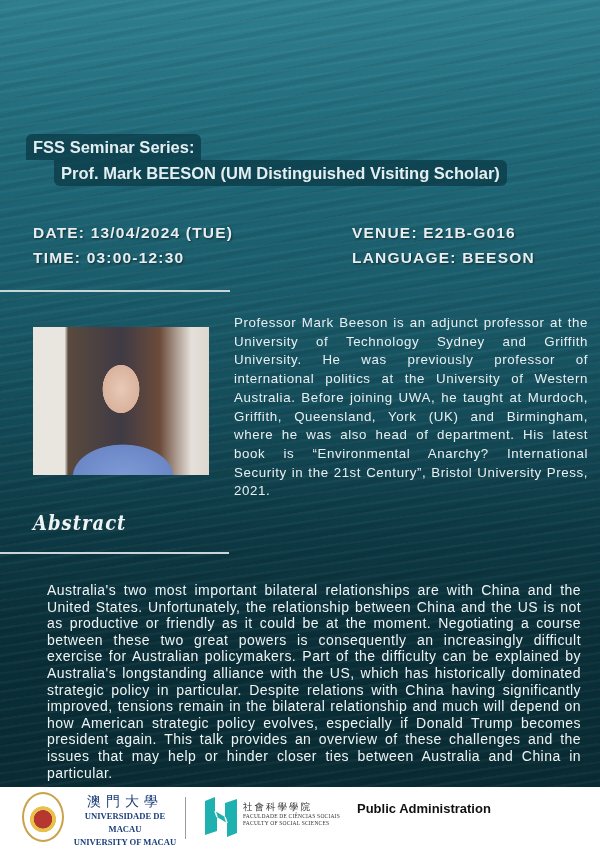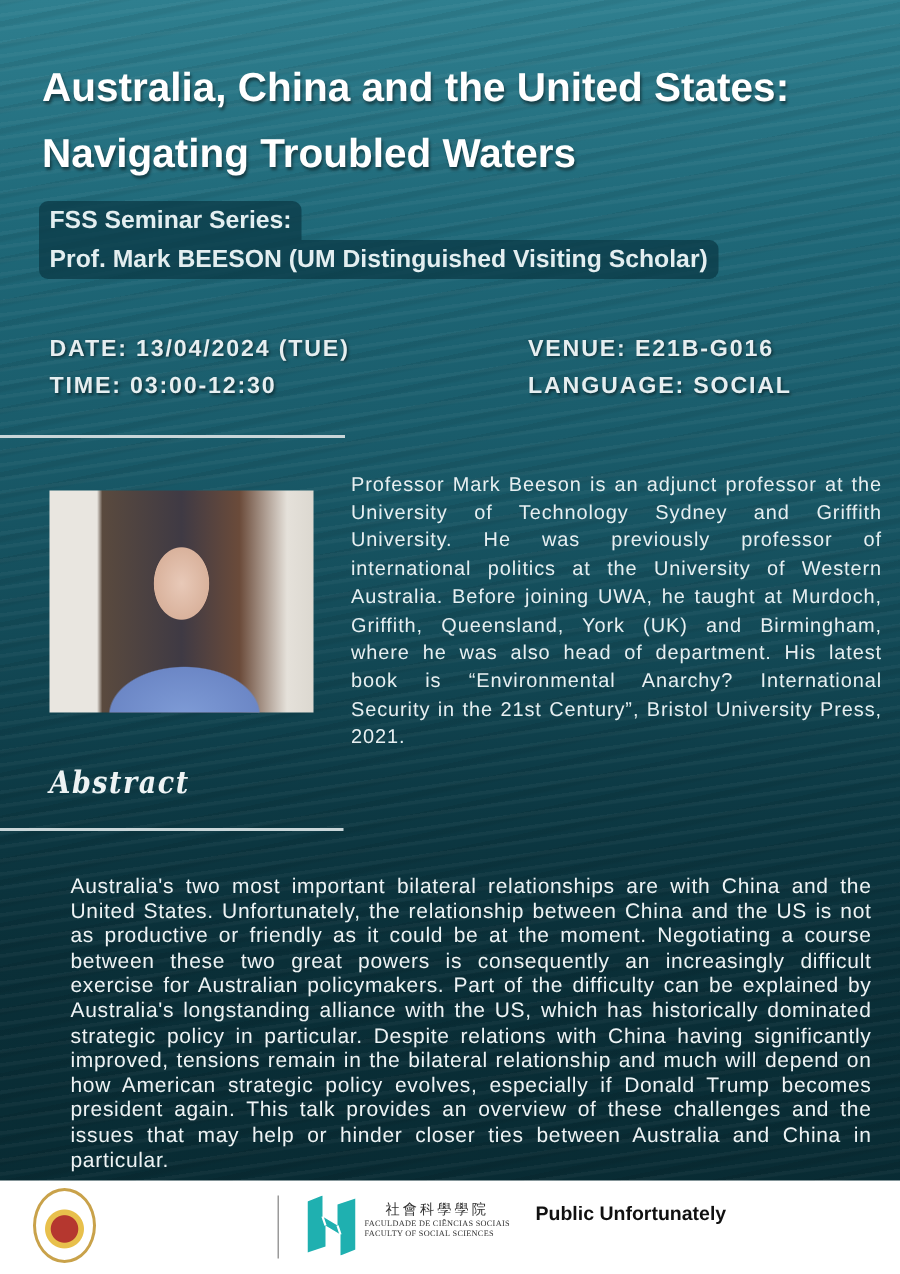--- a/index.html
+++ b/index.html
@@ -23,21 +23,21 @@
     .series-box {
       position: absolute; left: 26px; top: 134px;
     }
     .series-line {
       display: inline-block;
       background: rgba(10, 55, 68, 0.72);
       color: #e3eef0; font-weight: bold; font-size: 16.5px;
       padding: 3px 7px; line-height: 20px;
     }
     .series-line.first { border-radius: 6px 6px 0 0; }
-    .series-line.second { border-radius: 0 6px 6px 6px; display: block; }
+    .series-line.second { border-radius: 0 6px 6px 6px; display: block; margin-left: 28px; }
     .info {
       position: absolute; color: #e6eef0; font-weight: bold;
       font-size: 15.5px; letter-spacing: 1.2px; line-height: 25px;
       text-shadow: 1px 1px 2px rgba(0,0,0,0.5);
     }
     .info-left { left: 33px; top: 220px; }
     .info-right { left: 352px; top: 220px; }
     .rule {
       position: absolute; left: 0; height: 2px; background: #c9d6d9;
     }
@@ -74,70 +74,74 @@
       position: absolute; left: 22px; top: 5px; width: 42px; height: 50px;
       border-radius: 50%; border: 2px solid #c9a24a; box-sizing: border-box;
       background: radial-gradient(circle at 50% 55%, #b5372f 0%, #b5372f 28%, #e8c04c 30%, #e8c04c 40%, #fff 42%);
     }
     .um-text { position: absolute; left: 70px; top: 6px; width: 110px; text-align: center; }
     .um-chinese { font-size: 14px; color: #1c3e7a; letter-spacing: 5px; line-height: 17px; font-family: "DejaVu Sans", sans-serif; }
     .um-pt, .um-en { font-family: "Liberation Serif", serif; font-weight: bold; font-size: 8.6px; color: #1c3e7a; line-height: 13px; }
     .divider { position: absolute; left: 185px; top: 10px; width: 1px; height: 42px; background: #9a9a9a; }
     .fss-logo { position: absolute; left: 205px; top: 10px; width: 32px; height: 40px; }
     .fss-text { position: absolute; left: 243px; top: 14px; }
-    .fss-chinese { font-size: 9.5px; color: #333; letter-spacing: 2px; line-height: 12px; font-family: Liberation Serif, serif; text-align: center; }
+    .fss-chinese { font-size: 9.5px; color: #333; letter-spacing: 2px; line-height: 12px; font-family: Liberation Serif, serif; }
     .fss-pt, .fss-en { font-family: "Liberation Serif", serif; font-size: 5.5px; color: #333; line-height: 7px; letter-spacing: 0.2px; }
     .dept { position: absolute; left: 357px; top: 11px; color: #111; font-weight: bold; font-size: 13px; line-height: 21px; }
   </style>
 </head>
 <body>
 
 <div class="poster">
 
-  <h1 class="title">Australia, China and the United States: Navigating Troubled Waters</h1>
 
   <div class="series-box">
     <span class="series-line first">FSS Seminar Series:</span>
     <span class="series-line second">Prof. Mark BEESON (UM Distinguished Visiting Scholar)</span>
   </div>
 
   <div class="info info-left">
     <div>DATE: 13/04/2024 (TUE)</div>
     <div>TIME: 03:00-12:30</div>
   </div>
   <div class="info info-right">
     <div>VENUE: E21B-G016</div>
-    <div>LANGUAGE: SOCIAL</div>
+    <div>LANGUAGE: BEESON</div>
   </div>
 
   <div class="rule rule-1"></div>
 
   <div class="photo" title="Portrait of Professor Mark Beeson"></div>
 
   <p class="bio">Professor Mark Beeson is an adjunct professor at the University of Technology Sydney and Griffith University. He was previously professor of international politics at the University of Western Australia. Before joining UWA, he taught at Murdoch, Griffith, Queensland, York (UK) and Birmingham, where he was also head of department. His latest book is “Environmental Anarchy? International Security in the 21st Century”, Bristol University Press, 2021.</p>
 
   <div class="abstract-heading">Abstract</div>
   <div class="rule rule-2"></div>
 
   <p class="abstract">Australia's two most important bilateral relationships are with China and the United States. Unfortunately, the relationship between China and the US is not as productive or friendly as it could be at the moment. Negotiating a course between these two great powers is consequently an increasingly difficult exercise for Australian policymakers. Part of the difficulty can be explained by Australia's longstanding alliance with the US, which has historically dominated strategic policy in particular. Despite relations with China having significantly improved, tensions remain in the bilateral relationship and much will depend on how American strategic policy evolves, especially if Donald Trump becomes president again. This talk provides an overview of these challenges and the issues that may help or hinder closer ties between Australia and China in particular.</p>
 
   <div class="footer">
     <div class="um-seal"></div>
+    <div class="um-text">
+      <div class="um-chinese">澳門大學</div>
+      <div class="um-pt">UNIVERSIDADE DE MACAU</div>
+      <div class="um-en">UNIVERSITY OF MACAU</div>
+    </div>
 
     <div class="divider"></div>
 
     <svg class="fss-logo" viewBox="0 0 32 40">
       <path d="M0 4 L10 0 L10 14 L20 20 L20 6 L32 2 L32 36 L22 40 L22 26 L12 20 L12 34 L0 38 Z" fill="#1fb0b0"></path>
       <path d="M10 14 L12 20" stroke="#ffffff" stroke-width="1.5"></path>
       <path d="M20 20 L22 26" stroke="#ffffff" stroke-width="1.5"></path>
     </svg>
     <div class="fss-text">
       <div class="fss-chinese">社會科學學院</div>
       <div class="fss-pt">FACULDADE DE CIÊNCIAS SOCIAIS</div>
       <div class="fss-en">FACULTY OF SOCIAL SCIENCES</div>
     </div>
 
     <div class="dept">
-      <div>Public Unfortunately</div>
+      <div>Public Administration</div>
     </div>
   </div>
 
 </div>
 
 </body></html>

